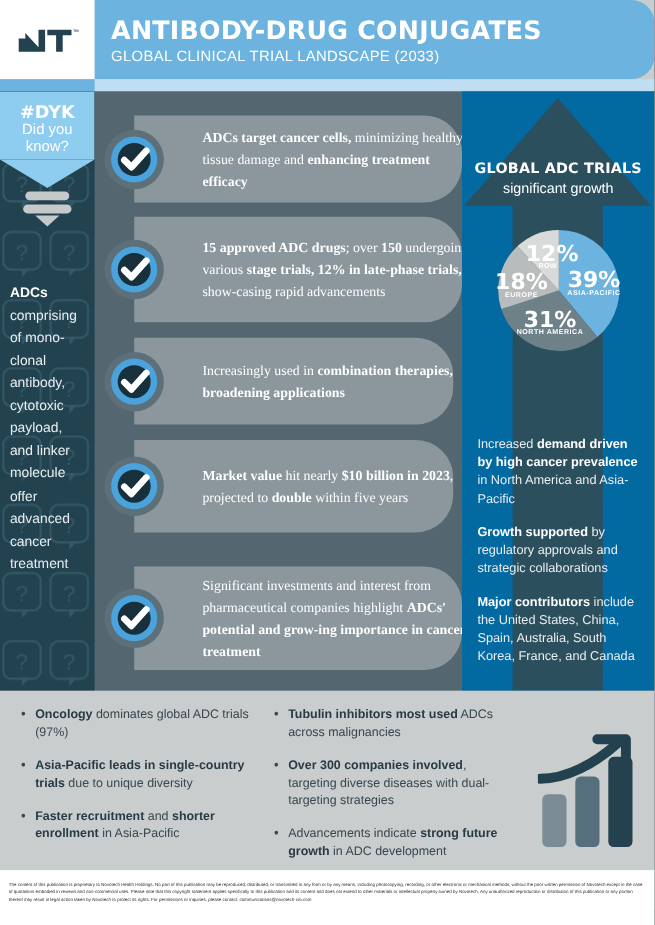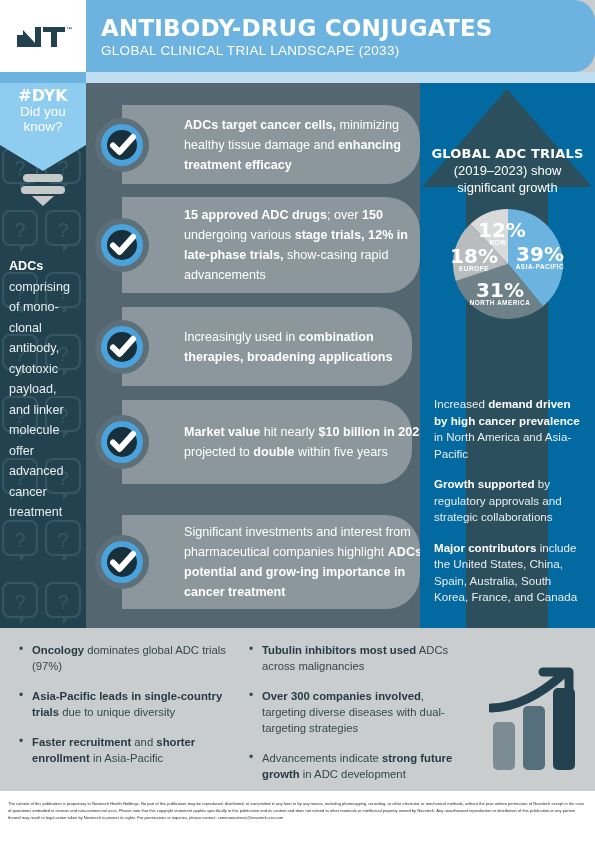--- a/index.html
+++ b/index.html
@@ -24,37 +24,37 @@
   .hdr-strip-left{position:absolute;left:0;top:72px;width:86px;height:11px;background:#6cb3e0;}
 
   
   .body-wrap{position:absolute;left:0;top:83px;width:595px;height:545px;background:#546670;overflow:hidden;}
 
   
   .leftcol{position:absolute;left:0;top:0;width:86px;height:545px;background:#22424f;overflow:hidden;}
   .qpattern{position:absolute;left:0;top:0;width:86px;height:545px;opacity:.30;}
   .bulb{position:absolute;left:0;top:0;width:86px;}
   .bulb-head{width:86px;height:62px;background:#8ecdf0;
-             display:flex;flex-direction:column;align-items:center;justify-content:flex-start;
+             display:flex;flex-direction:column;align-items:center;justify-content:center;
              padding-top:4px;box-sizing:border-box;}
   .dyk{font-size:16px;font-weight:bold;color:#ffffff;line-height:17px;
        font-family:"DejaVu Sans", sans-serif;}
   .dyk2{font-size:13.5px;color:#ffffff;line-height:15px;text-align:center;}
   .bulb-neck{width:0;height:0;margin:0 auto;border-left:43px solid transparent;
              border-right:43px solid transparent;border-top:26px solid #8ecdf0;}
   .bulb-ring{width:40px;height:8px;background:#c6c9c9;border-radius:5px;margin:3px auto 0;}
   .bulb-ring2{width:44px;height:8px;background:#c6c9c9;border-radius:5px;margin:4px auto 0;}
   .bulb-tip{width:0;height:0;margin:2px auto 0;border-left:11px solid transparent;
             border-right:11px solid transparent;border-top:10px solid #c6c9c9;}
   .leftcol-text{position:absolute;left:9px;top:173px;width:72px;color:#e9eef0;
                 font-size:12.6px;line-height:20.5px;}
   .leftcol-text b{color:#ffffff;font-weight:bold;}
 
   
-  .centercol{position:absolute;left:86px;top:0;width:334px;height:430px;}
+  .centercol{position:absolute;left:86px;top:0;width:334px;height:430px;font-family:Liberation Serif, serif;}
   .card{position:absolute;left:36px;background:#8b979d;border-radius:0 34px 34px 0;}
   .card-text{position:absolute;left:62px;top:50%;transform:translateY(-50%);
              width:250px;color:#ffffff;font-size:12.6px;line-height:20px;}
   .card-text b{font-weight:bold;color:#ffffff;}
   .chk{position:absolute;left:-28px;top:50%;transform:translateY(-50%);width:56px;height:56px;}
 
   
   .rightcol{position:absolute;left:420px;top:0;width:202px;height:545px;background:#0369a1;overflow:hidden;}
   .bigarrow{position:absolute;left:0;top:0;}
   .pie-title{position:absolute;left:6px;top:63px;width:163px;text-align:center;color:#ffffff;}
@@ -189,21 +189,20 @@
 
     </div>
 
     <div class="rightcol">
       <svg class="bigarrow" width="175" height="545" viewBox="0 0 175 545">
         <path d="M87 6 L172 104 L128 104 L128 545 L46 545 L46 104 L2 104 Z" fill="#2c4f5d"></path>
       </svg>
 
       <div class="pie-title">
         <div class="pt1">GLOBAL ADC TRIALS</div>
-        <div class="pt2">(2019–2023) show</div>
         <div class="pt2">significant growth</div>
       </div>
 
       <div class="pie-wrap">
         <svg id="pie-svg" width="112" height="112" viewBox="0 0 112 112">
             <path d="M 56 56 L 56 1 A 55 55 0 0 1 91.05831943617792 98.3782283526684 Z" fill="#6cb3e0"></path>
             <path d="M 56 56 L 91.05831943617792 98.3782283526684 A 55 55 0 0 1 3.691891603766557 72.99593469062211 Z" fill="#6e8189"></path>
             <path d="M 56 56 L 3.691891603766557 72.99593469062211 A 55 55 0 0 1 18.349909173922107 15.906725491822378 Z" fill="#b9bcbc"></path>
             <path d="M 56 56 L 18.349909173922107 15.906725491822378 A 55 55 0 0 1 55.99999999999999 1 Z" fill="#d9dbdb"></path>
           </svg>

